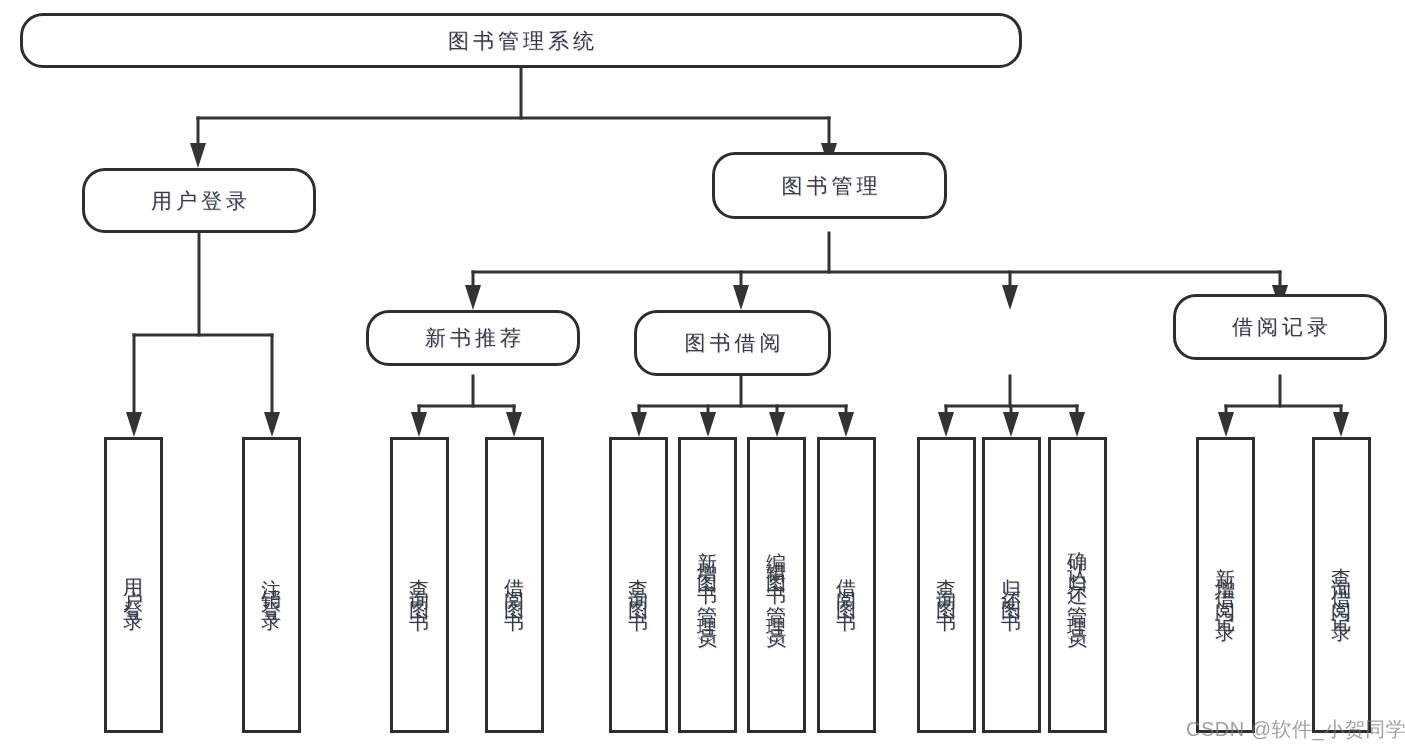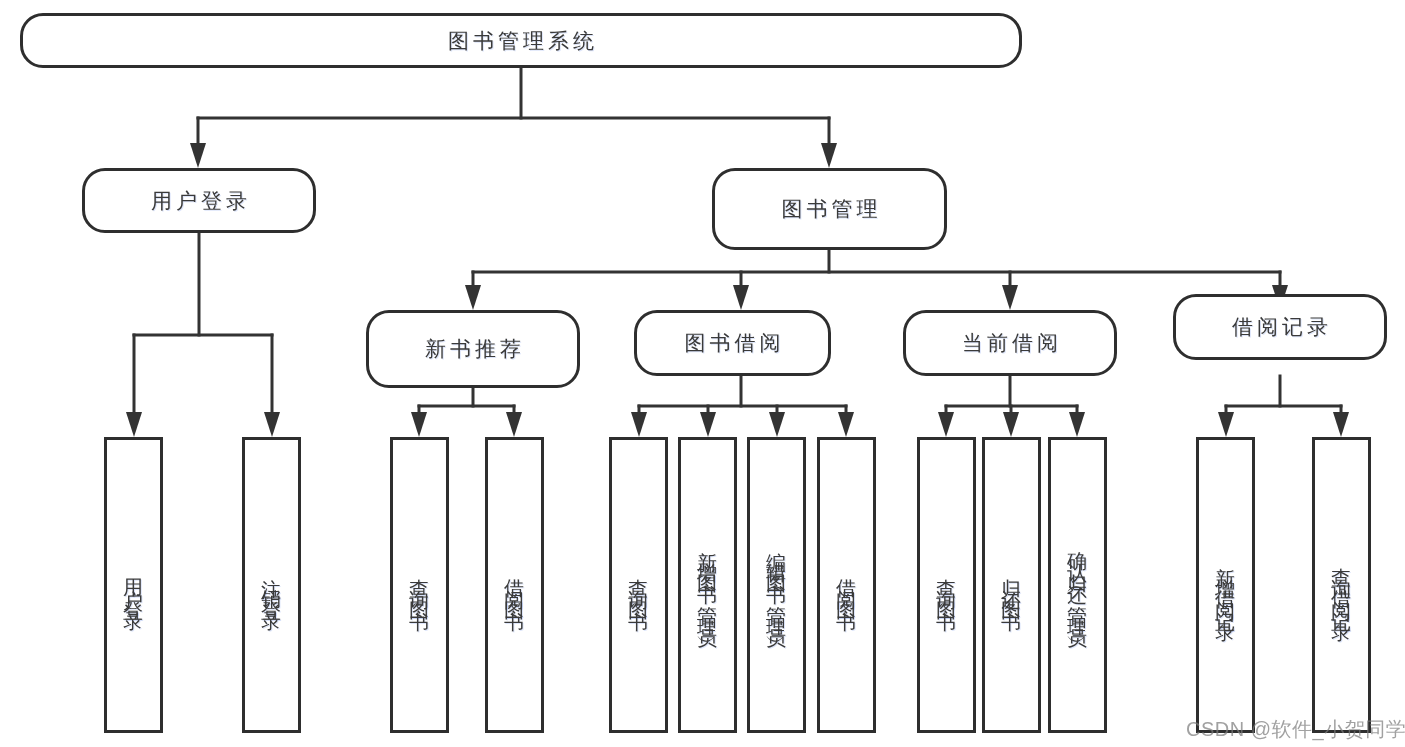--- a/index.html
+++ b/index.html
@@ -80,25 +80,24 @@
       <line x1="1226" y1="406" x2="1341" y2="406" stroke="#333333" stroke-width="3" stroke-linecap="square"></line>
       <line x1="1226" y1="406" x2="1226" y2="414" stroke="#333333" stroke-width="3" stroke-linecap="square"></line>
       <polygon points="1218,412 1234,412 1226,437" fill="#333333"></polygon>
       <line x1="1341" y1="406" x2="1341" y2="414" stroke="#333333" stroke-width="3" stroke-linecap="square"></line>
       <polygon points="1333,412 1349,412 1341,437" fill="#333333"></polygon>
     </svg>
 
   <div class="box hbox" style="left:20px;top:13px;width:1002px;height:55px">图书管理系统</div>
 
   <div class="box hbox" style="left:82px;top:168px;width:234px;height:65px">用户登录</div>
-  <div class="box hbox" style="left:712px;top:168px;width:235px;height:82px">图书管理</div>
+  <div class="box hbox" style="left:712px;top:152px;width:235px;height:67px">图书管理</div>
 
-  <div class="box hbox" style="left:366px;top:310px;width:214px;height:78px">新书推荐</div>
+  <div class="box hbox" style="left:366px;top:310px;width:214px;height:56px">新书推荐</div>
   <div class="box hbox" style="left:634px;top:310px;width:197px;height:66px">图书借阅</div>
-  <div class="box hbox" style="left:903px;top:310px;width:214px;height:66px">当前借阅</div>
   <div class="box hbox" style="left:1173px;top:294px;width:214px;height:66px">借阅记录</div>
 
   <div class="box vbox" style="left:104px;top:437px;width:59px;height:296px">用户登录</div>
   <div class="box vbox" style="left:242px;top:437px;width:59px;height:296px">注销登录</div>
 
   <div class="box vbox" style="left:390px;top:437px;width:59px;height:296px">查询图书</div>
   <div class="box vbox" style="left:485px;top:437px;width:59px;height:296px">借阅图书</div>
 
   <div class="box vbox" style="left:609px;top:437px;width:59px;height:296px">查询图书</div>
   <div class="box vbox" style="left:678px;top:437px;width:59px;height:296px">新增图书（管理员）</div>

